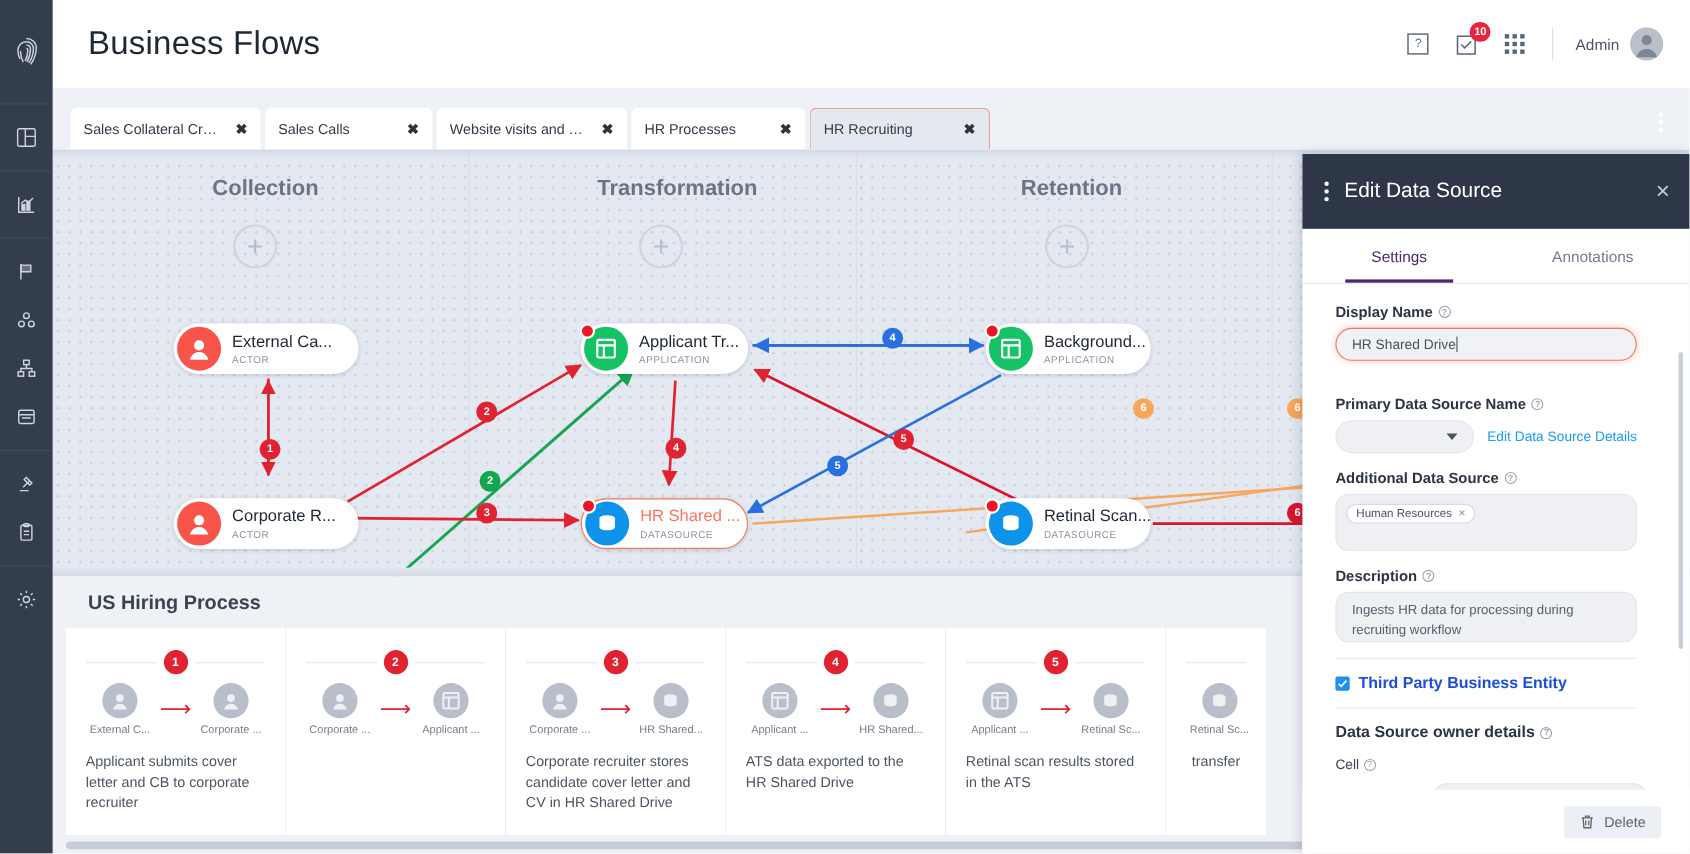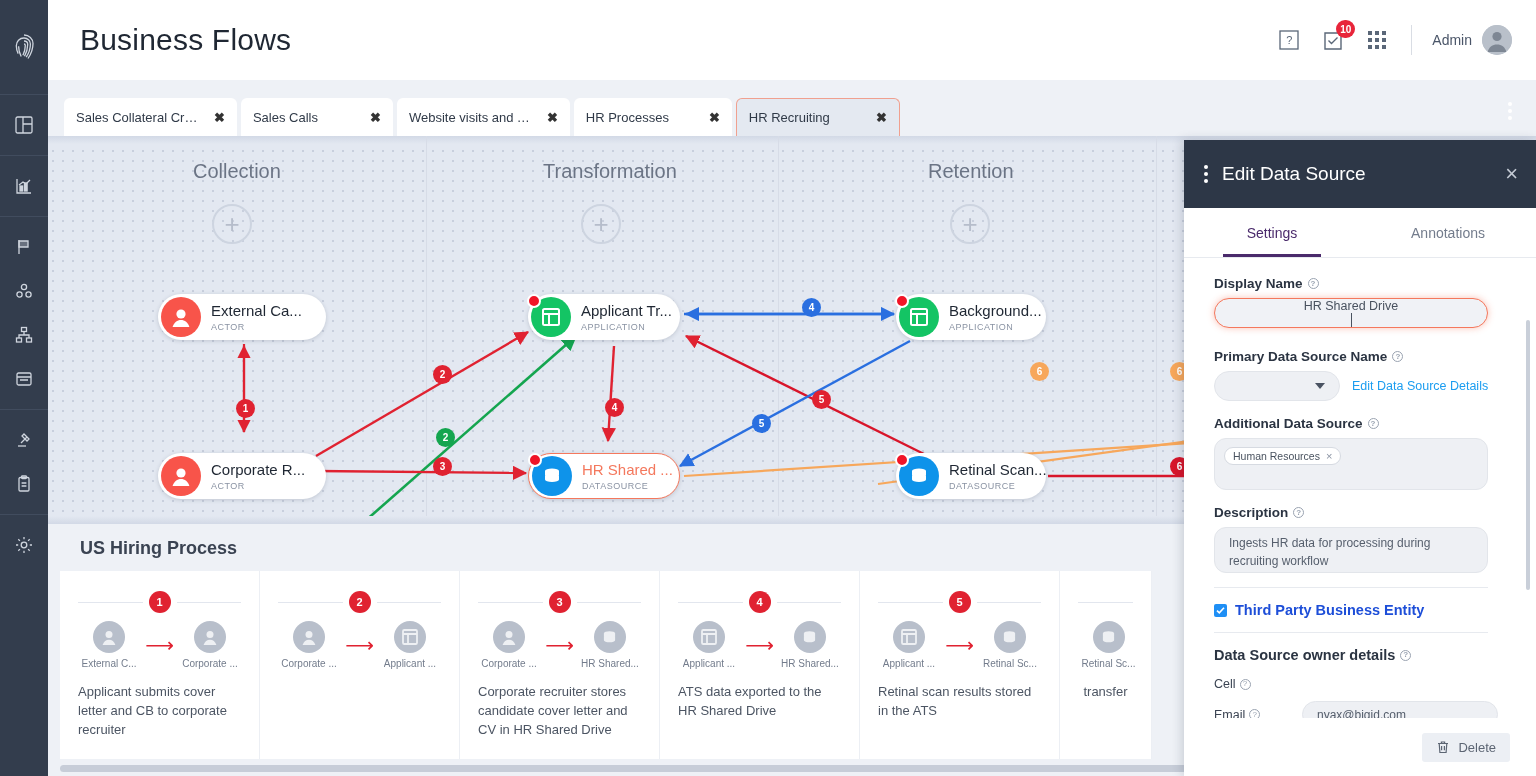--- a/index.html
+++ b/index.html
@@ -70,21 +70,21 @@
   }
   .canvas::before {
     content:""; position:absolute; left:0; top:0; right:0; height:8px;
     background: linear-gradient(#d2d9e6, #e3e8f1); pointer-events:none;
   }
   .canvas::after {
     content:""; position:absolute; left:0; bottom:0; right:0; height:8px;
     background: linear-gradient(#e3e8f1, #d2d9e6); pointer-events:none;
   }
   .lane-div { position: absolute; top: 0; width: 1px; height: 388px; background: #d7dce7; }
-  .lane-title { position: absolute; font-size: 20px; color: #6b7485; font-weight: 400; }
+  .lane-title { position: absolute; font-size: 20px; color: #6b7485; font-weight: 700; }
   .lane-add {
     position: absolute; width: 40px; height: 40px; border-radius: 50%;
     border: 2px solid #cdd4e0; color: #b6bdcb; display: flex; align-items: center;
     justify-content: center; font-size: 26px; font-weight: 300; cursor: pointer; line-height: 1;
   }
   .svg-layer { position: absolute; left: 0; top: 0; width: 1488px; height: 388px; }
 
   .node {
     position: absolute; height: 46px; background: #fff; border-radius: 23px;
     display: flex; align-items: center; padding-right: 16px; cursor: pointer;
@@ -163,22 +163,21 @@
     height: 3px; background: #4a2a6b; }
   .panel-body { flex: 1; overflow: hidden; padding: 18px 24px 0 30px; position: relative; }
   .fld-label { font-size: 13.5px; font-weight: 700; color: #2b3442; margin-bottom: 7px;
     display: flex; align-items: center; gap: 5px; }
   .qmark { width: 11px; height: 11px; border-radius: 50%; border: 1px solid #9aa3b1;
     font-size: 8px; color: #9aa3b1; display: inline-flex; align-items: center;
     justify-content: center; line-height: 1; }
   .inp {
     width: 274px; height: 30px; border-radius: 15px; background: #eef0f4; border: 1px solid #e2e5ea;
     font-size: 12.5px; color: #49525f; padding: 0 14px; display: flex; align-items: center;
-    margin-bottom: 21px;
-    flex-direction: column;
+    margin-bottom: 32px;
   }
   .inp.focused { background: #f0f2f6; border: 1px solid #f4785d;
     box-shadow: 0 0 7px rgba(244,120,93,.45); }
   .caret { width: 1px; height: 14px; background: #49525f; margin-left: 1px; }
   .row-dd { display: flex; align-items: center; gap: 12px; margin-bottom: 15px; }
   .ddl { width: 126px; height: 30px; border-radius: 15px; background: #eef0f4;
     border: 1px solid #e2e5ea; display: flex; align-items: center; justify-content: flex-end;
     padding-right: 14px; cursor: pointer; }
   .caret-dn { width: 0; height: 0; border-left: 5px solid transparent;
     border-right: 5px solid transparent; border-top: 6px solid #4a5362; }

